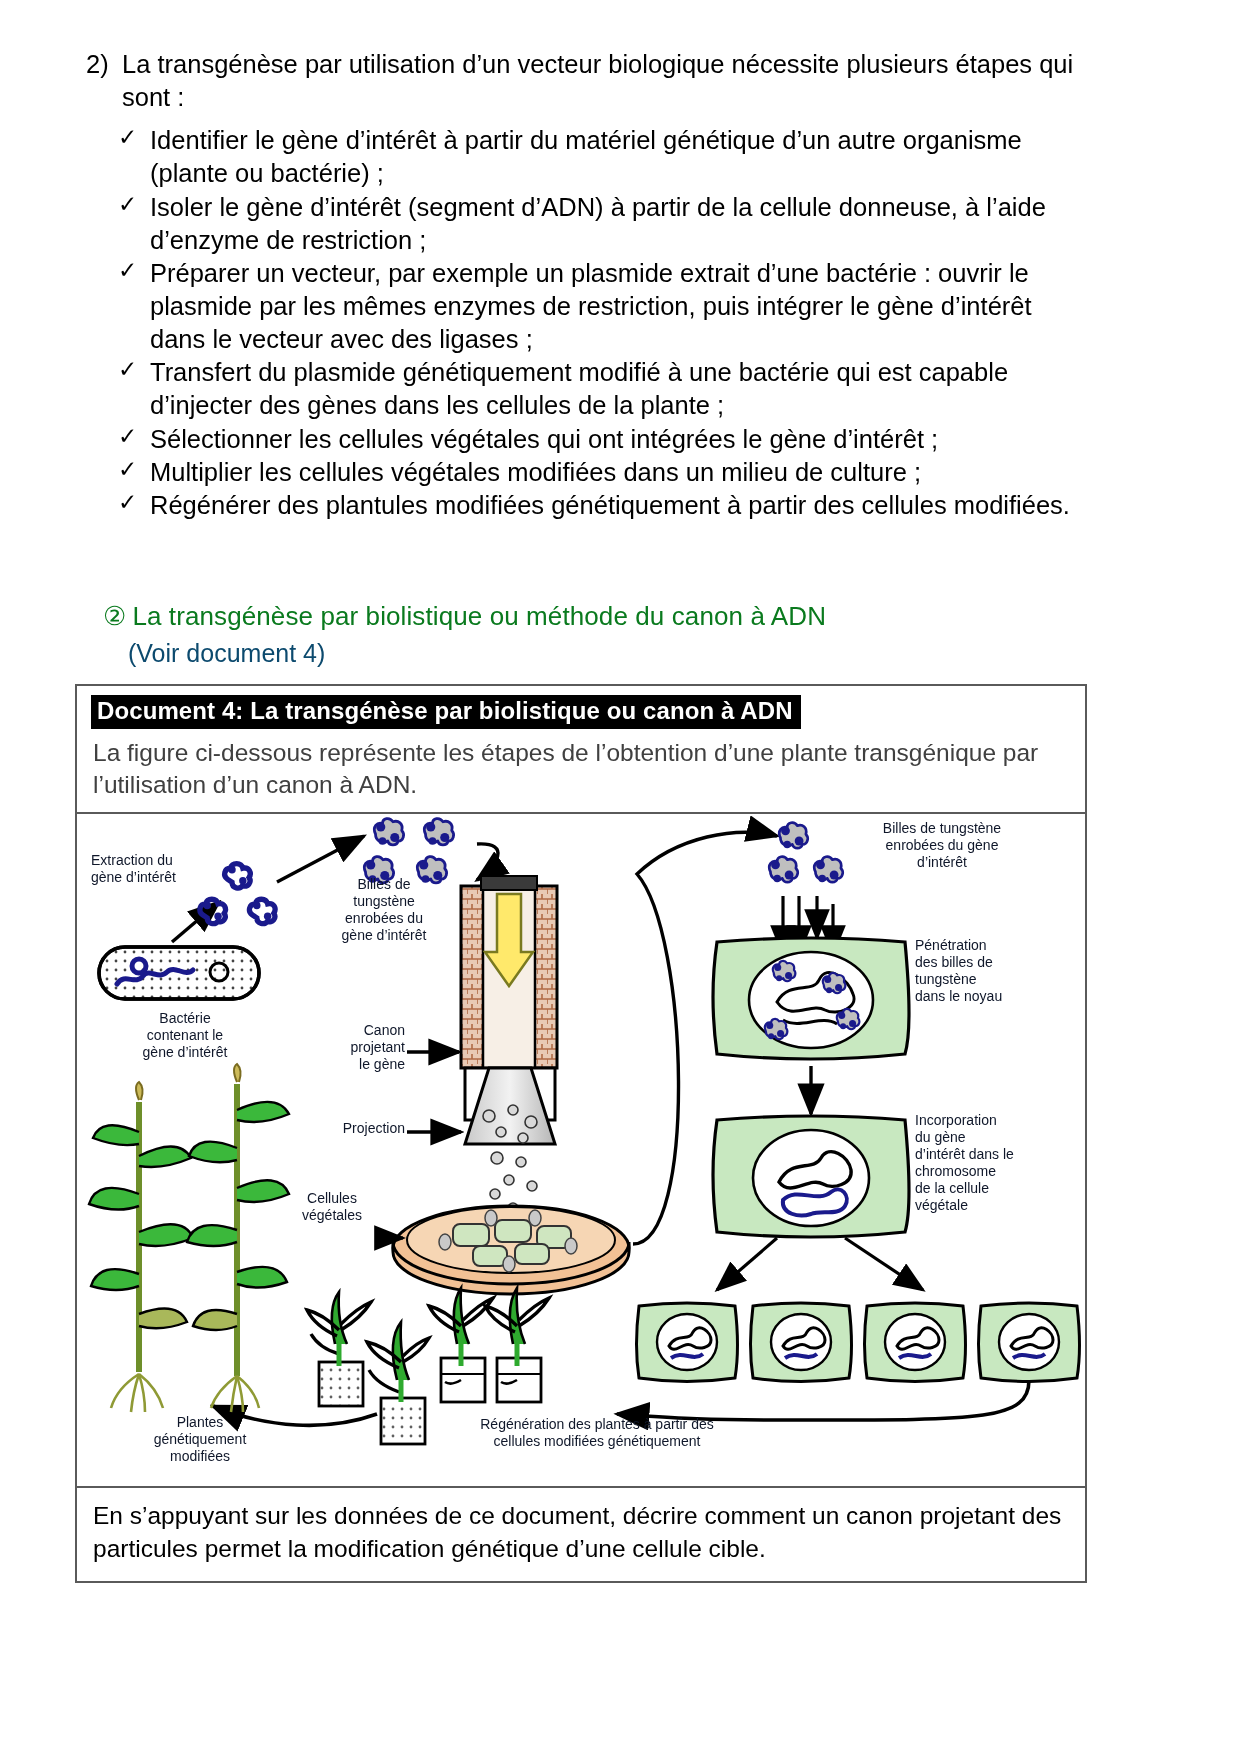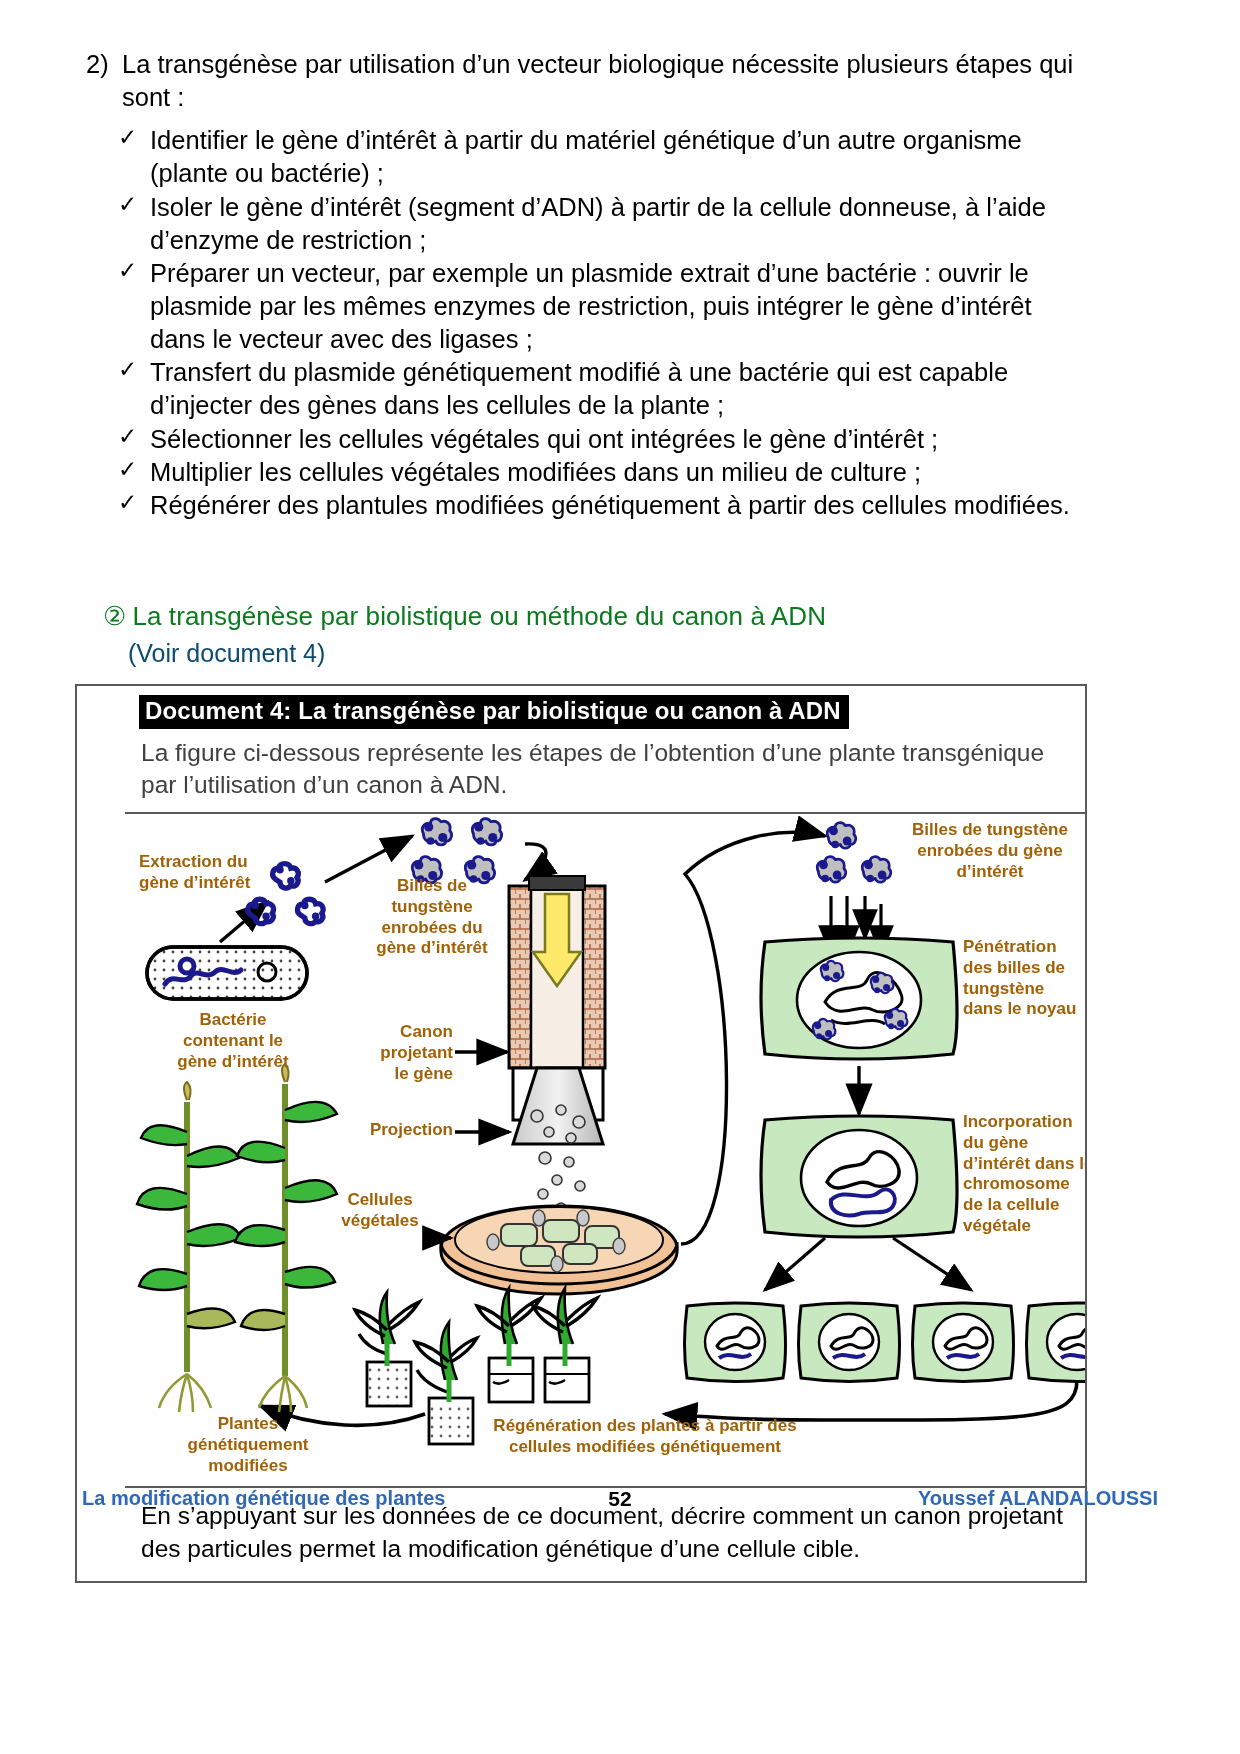--- a/index.html
+++ b/index.html
@@ -83,21 +83,20 @@
 
   
   .doc-box {
     position: absolute;
     left: 75px;
     top: 684px;
     width: 1012px;
     border: 2px solid #5a5a5a;
     box-sizing: border-box;
     background: #fff;
-    padding-left: 48px;
   }
   .doc-title-wrap {
     padding: 9px 0 0 14px;
   }
   .doc-title {
     display: inline-block;
     background: #000000;
     color: #ffffff;
     font-size: 24px;
     font-weight: bold;
@@ -123,24 +122,24 @@
   }
   .doc-question {
     font-size: 24.5px;
     line-height: 1.33;
     padding: 12px 18px 16px 16px;
   }
 
   
   .lbl {
     position: absolute;
-    font-weight: bold;
-    font-size: 17px;
+    font-weight: normal;
+    font-size: 14px;
     line-height: 1.22;
-    color: #a16207;
+    color: #0f172a;
     white-space: pre-line;
   }
   .lbl.center { text-align: center; }
   .lbl.right  { text-align: right; }
   .lbl.left   { text-align: left; }
 
   
   .footer {
     position: absolute;
     left: 0;
@@ -541,19 +540,14 @@
 modifiées</div>
 
       <div class="lbl center" style="left:310px; top:602px; width:420px;">Régénération des plantes  à partir des
 cellules modifiées génétiquement</div>
     </div>
 
     <div class="doc-divider"></div>
     <div class="doc-question">En s’appuyant sur les données de ce document, décrire comment un canon projetant des particules permet la modification génétique d’une cellule cible.</div>
   </div>
 
-  <div class="footer">
-    <span class="footer-left">La modification génétique des plantes</span>
-    <span class="footer-center">52</span>
-    <span class="footer-right">Youssef ALANDALOUSSI</span>
-  </div>
 
 </div>
 
 </body></html>

